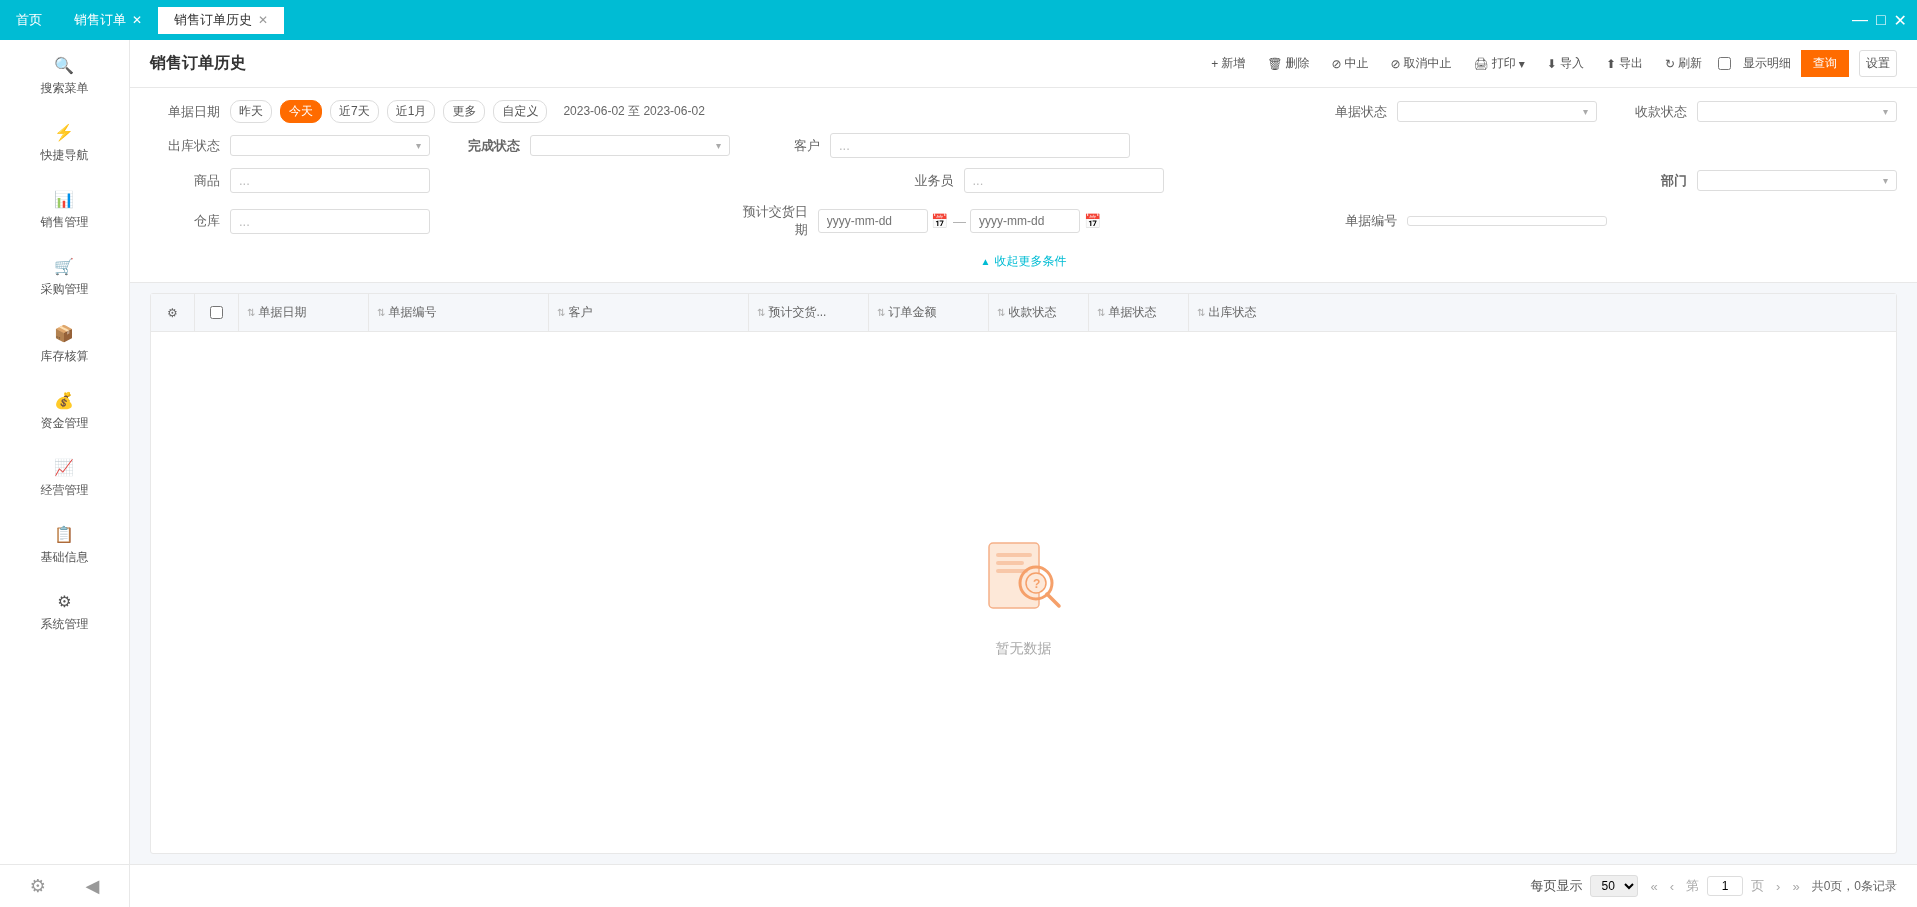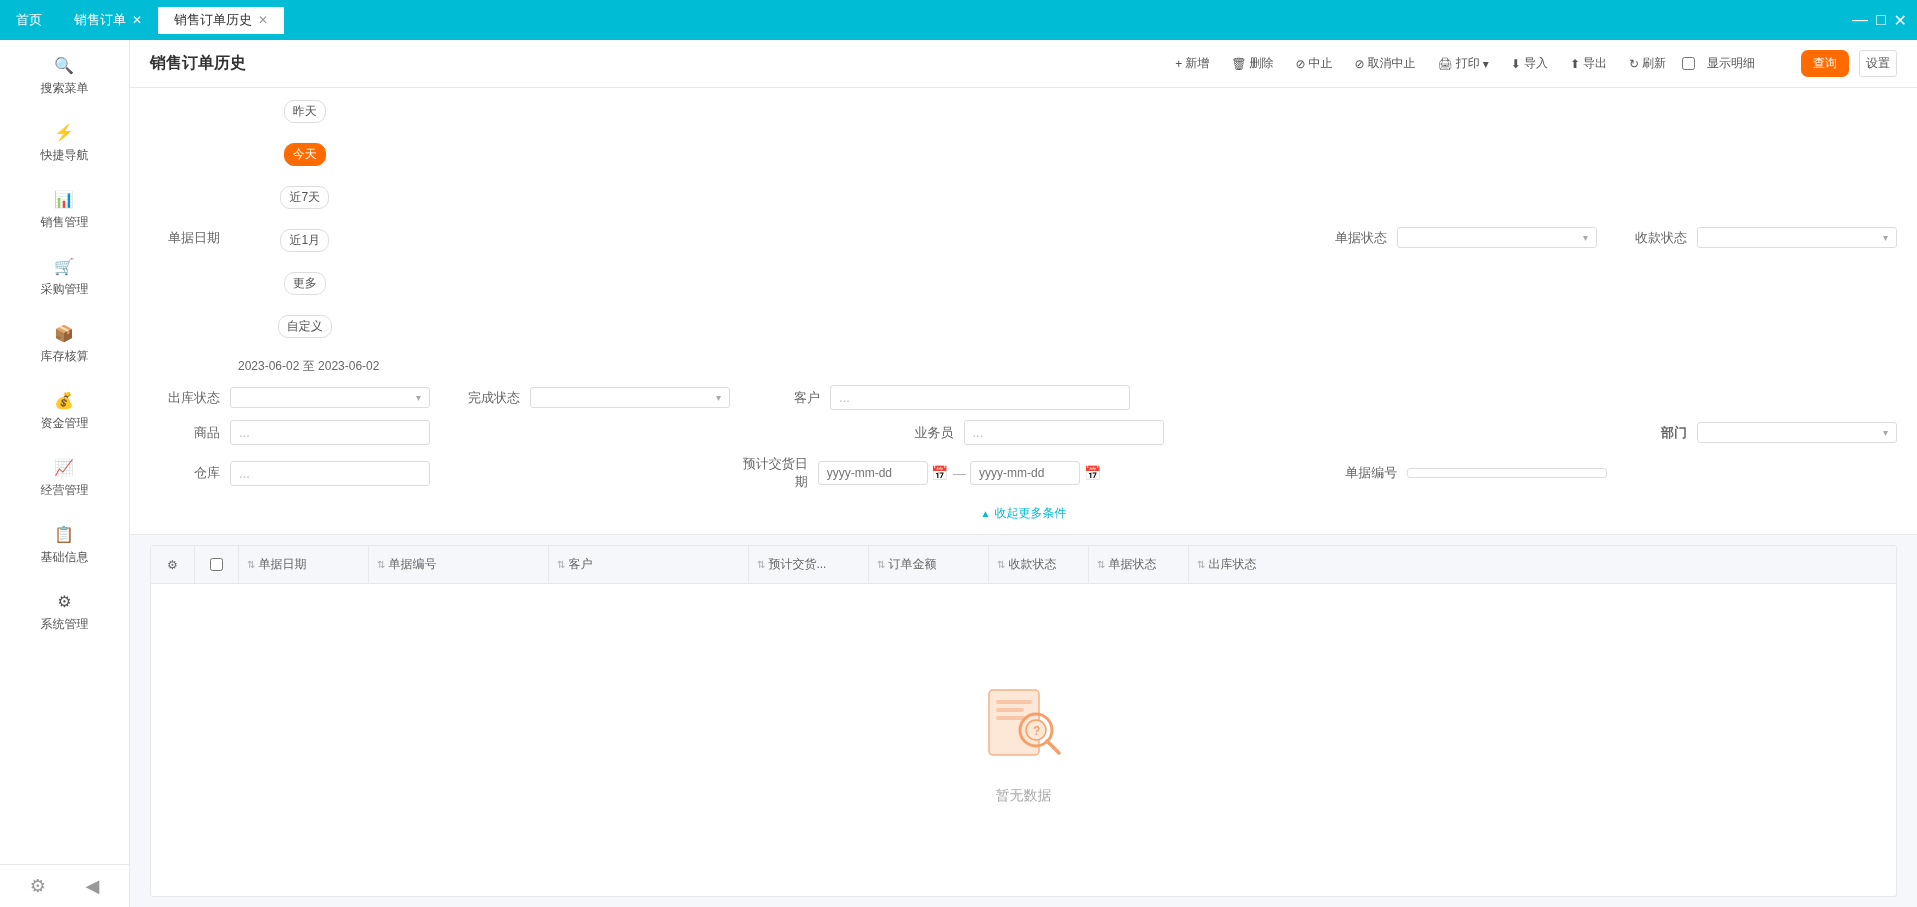--- a/index.html
+++ b/index.html
@@ -25,30 +25,30 @@
     .sidebar-bottom span { font-size: 18px; cursor: pointer; color: #999; }
 
     
     .content { flex: 1; display: flex; flex-direction: column; overflow: hidden; background: #f5f7fa; }
 
     
     .page-header { background: #fff; padding: 10px 20px; display: flex; align-items: center; justify-content: space-between; border-bottom: 1px solid #e8e8e8; flex-shrink: 0; }
     .page-title { font-size: 16px; font-weight: bold; color: #333; }
     .toolbar { display: flex; align-items: center; gap: 10px; }
     .toolbar-btn { display: flex; align-items: center; gap: 3px; cursor: pointer; color: #555; font-size: 12px; padding: 4px 6px; white-space: nowrap; }
-    .toolbar-btn.orange-btn { background: #ff6b00; color: #fff; border-radius: 7px; padding: 5px 12px; margin-left: 36px; }
+    .toolbar-btn.orange-btn { background: #ff6b00; color: #fff; border-radius: 0; padding: 5px 12px; }
     .display-detail { display: flex; align-items: center; gap: 12px; font-size: 12px; color: #555; cursor: pointer; }
     .display-detail input[type=checkbox] { cursor: pointer; }
 
     
     .filter-area { background: #fff; padding: 12px 20px; border-bottom: 1px solid #e8e8e8; flex-shrink: 0; }
     .filter-row { display: flex; align-items: center; margin-bottom: 10px; gap: 0; }
     .filter-label { width: 80px; color: #666; font-size: 13px; text-align: right; padding-right: 10px; flex-shrink: 0; }
     .filter-control { display: flex; align-items: center; gap: 6px; flex: 1; }
-    .date-buttons { display: flex; align-items: center; gap: 20px; flex-direction: column; }
+    .date-buttons { display: flex; align-items: center; gap: 8px; }
     .date-btn { padding: 2px 8px; border-radius: 10px; cursor: pointer; font-size: 12px; border: 1px solid #ddd; background: #fff; color: #555; }
     .date-btn.active { background: #ff6b00; color: #fff; border-color: #ff6b00; border-radius: 10px; }
     .date-range { font-size: 12px; color: #666; margin-left: 8px; }
     .filter-select { display: flex; align-items: center; border: 1px solid #ddd; border-radius: 3px; padding: 4px 8px; background: #fff; cursor: pointer; min-width: 200px; justify-content: space-between; font-size: 13px; color: #999; }
     .filter-select .arrow { color: #aaa; font-size: 10px; margin-left: 6px; }
     .filter-input { border: 1px solid #ddd; border-radius: 3px; padding: 4px 8px; background: #fff; font-size: 13px; color: #999; min-width: 160px; }
     .date-input-group { display: flex; align-items: center; gap: 4px; }
     .date-input { border: 1px solid #ddd; border-radius: 3px; padding: 4px 8px; font-size: 12px; color: #999; width: 110px; }
     .cal-icon { color: #aaa; font-size: 14px; cursor: pointer; }
     .dash { color: #aaa; }
@@ -239,21 +239,21 @@
       </div>
 
       <div class="filter-row">
         <span class="filter-label">出库状态</span>
         <div class="filter-control" style="max-width:200px;">
           <div class="filter-select">
             <span></span>
             <span class="arrow">▾</span>
           </div>
         </div>
-        <span class="filter-label" style="margin-left:20px;">完成状态</span>
+        <span class="filter-label" style="margin-left:20px;font-weight:bold;">完成状态</span>
         <div class="filter-control" style="max-width:200px;">
           <div class="filter-select">
             <span></span>
             <span class="arrow">▾</span>
           </div>
         </div>
         <span class="filter-label" style="margin-left:20px;">客户</span>
         <div class="filter-control">
           <div class="filter-input" style="min-width:300px; color:#bbb;">...</div>
         </div>
@@ -360,14 +360,30 @@
             <circle cx="72" cy="55" r="10" fill="#fde8d8" stroke="#f5a06a" stroke-width="1.5"></circle>
             <line x1="83" y1="66" x2="95" y2="78" stroke="#f5a06a" stroke-width="3.5" stroke-linecap="round"></line>
 
             <text x="69" y="60" font-size="12" fill="#f5a06a" font-weight="bold">?</text>
           </svg>
           <span class="empty-text">暂无数据</span>
         </div>
       </div>
     </div>
 
+    <div class="table-footer">
+      <span>每页显示</span>
+      <select class="page-size-select">
+        <option>50</option>
+      </select>
+      <div class="page-nav">
+        <span>«</span>
+        <span>‹</span>
+        <span>第</span>
+        <input type="text" class="page-input" value="1" style="">
+        <span>页</span>
+        <span>›</span>
+        <span>»</span>
+      </div>
+      <span class="total-info">共0页，0条记录</span>
+    </div>
   </div>
 </div>
 
 </body></html>

